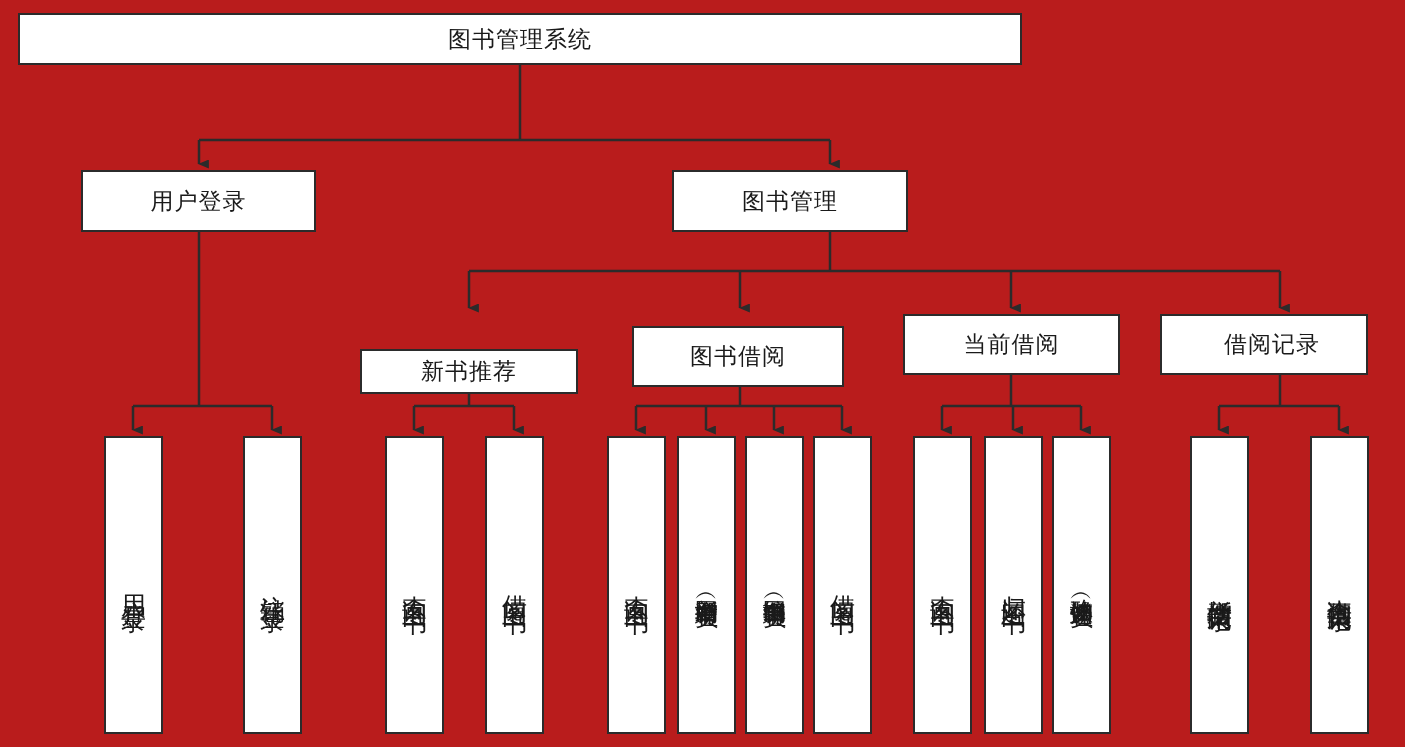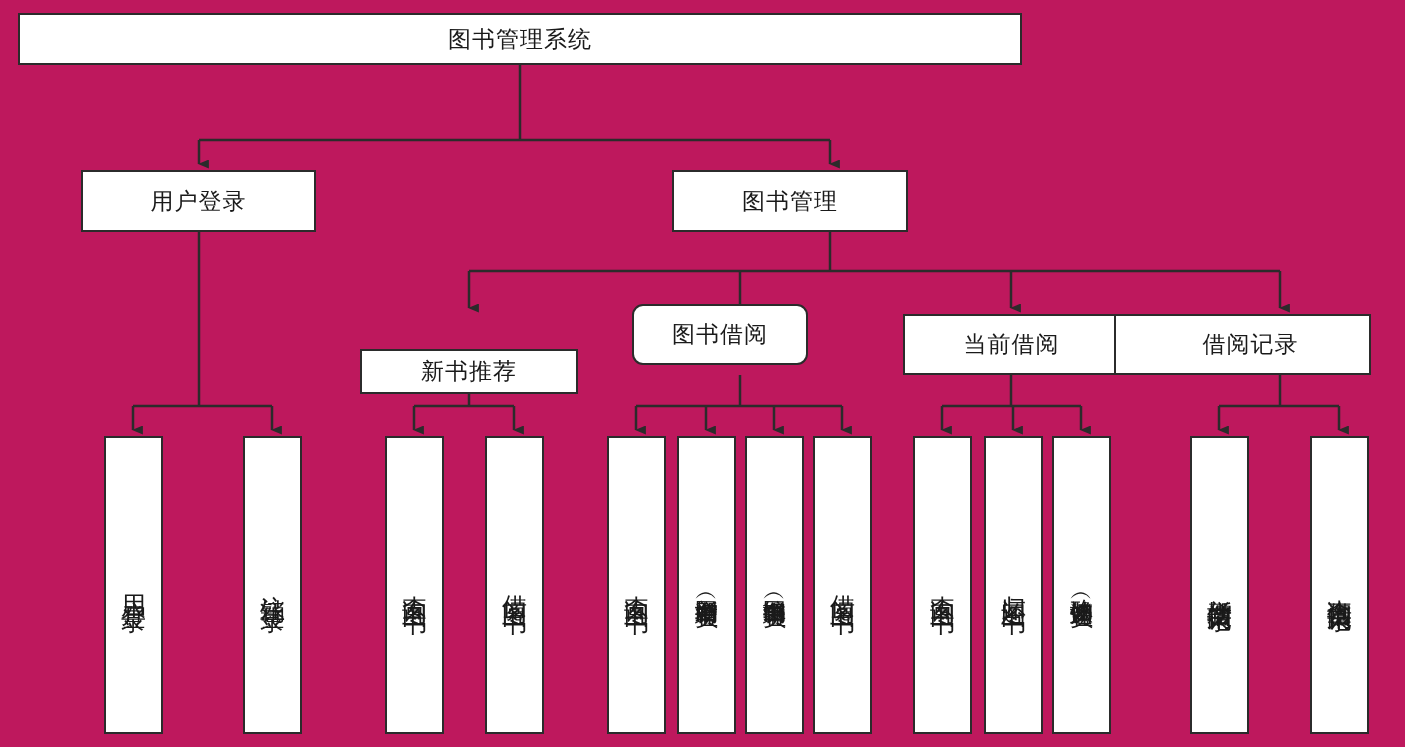--- a/index.html
+++ b/index.html
@@ -7,21 +7,21 @@
     padding: 0;
     background: #ffffff;
   }
   body {
     font-family: "Liberation Sans", "DejaVu Sans", sans-serif;
   }
   #canvas {
     position: relative;
     width: 1405px;
     height: 747px;
-    background: #be185d;
+    background: #b91c1c;
     overflow: hidden;
   }
   svg#wires {
     position: absolute;
     left: 0;
     top: 0;
     width: 1405px;
     height: 747px;
     pointer-events: none;
   }
@@ -124,27 +124,27 @@
   <div class="node horiz" id="n-l2-0" style="left: 81px; top: 170px; width: 235px; height: 62px;">
     <span>用户登录</span>
   </div>
   <div class="node horiz" id="n-l2-1" style="left: 672px; top: 170px; width: 236px; height: 62px;">
     <span>图书管理</span>
   </div>
 
   <div class="node horiz" id="n-l3-0" style="left: 360px; top: 329px; width: 218px; height: 45px; margin-top: 20px;">
     <span>新书推荐</span>
   </div>
-  <div class="node horiz" id="n-l3-1" style="left: 632px; top: 304px; width: 176px; height: 61px; border-radius: 11px;">
+  <div class="node horiz" id="n-l3-1" style="left: 632px; top: 326px; width: 212px; height: 61px;">
     <span>图书借阅</span>
   </div>
   <div class="node horiz" id="n-l3-2" style="left: 903px; top: 314px; width: 217px; height: 61px;">
     <span>当前借阅</span>
   </div>
-  <div class="node horiz" id="n-l3-3" style="left: 1114px; top: 314px; width: 257px; height: 61px; padding-left: 16px;">
+  <div class="node horiz" id="n-l3-3" style="left: 1160px; top: 314px; width: 208px; height: 61px; padding-left: 16px;">
     <span>借阅记录</span>
   </div>
 
   <div class="node vert" id="n-lf-0" style="left: 104px; top: 436px; width: 59px; height: 298px; font-size: 25px; letter-spacing: 5px;">
     <span>用户登录</span>
   </div>
   <div class="node vert" id="n-lf-1" style="left: 243px; top: 436px; width: 59px; height: 298px; font-size: 25px; letter-spacing: 5px;">
     <span>注销登录</span>
   </div>
   <div class="node vert" id="n-lf-2" style="left: 385px; top: 436px; width: 59px; height: 298px; font-size: 25px; letter-spacing: 5px;">

